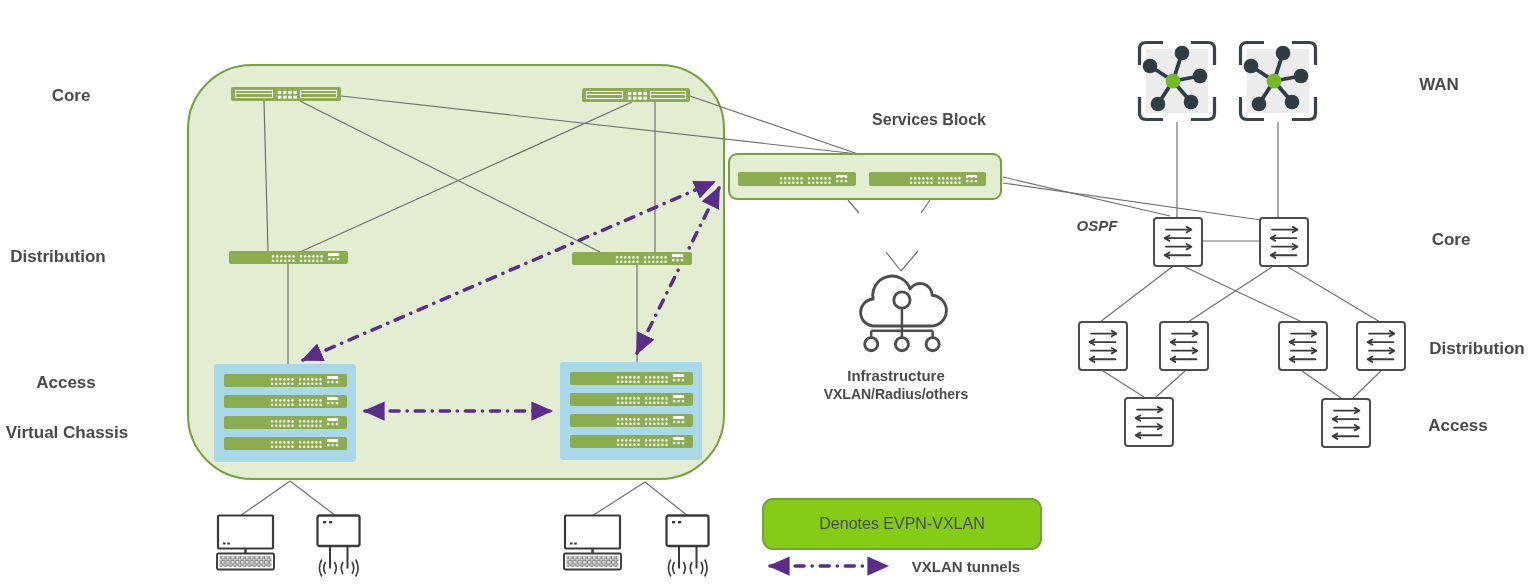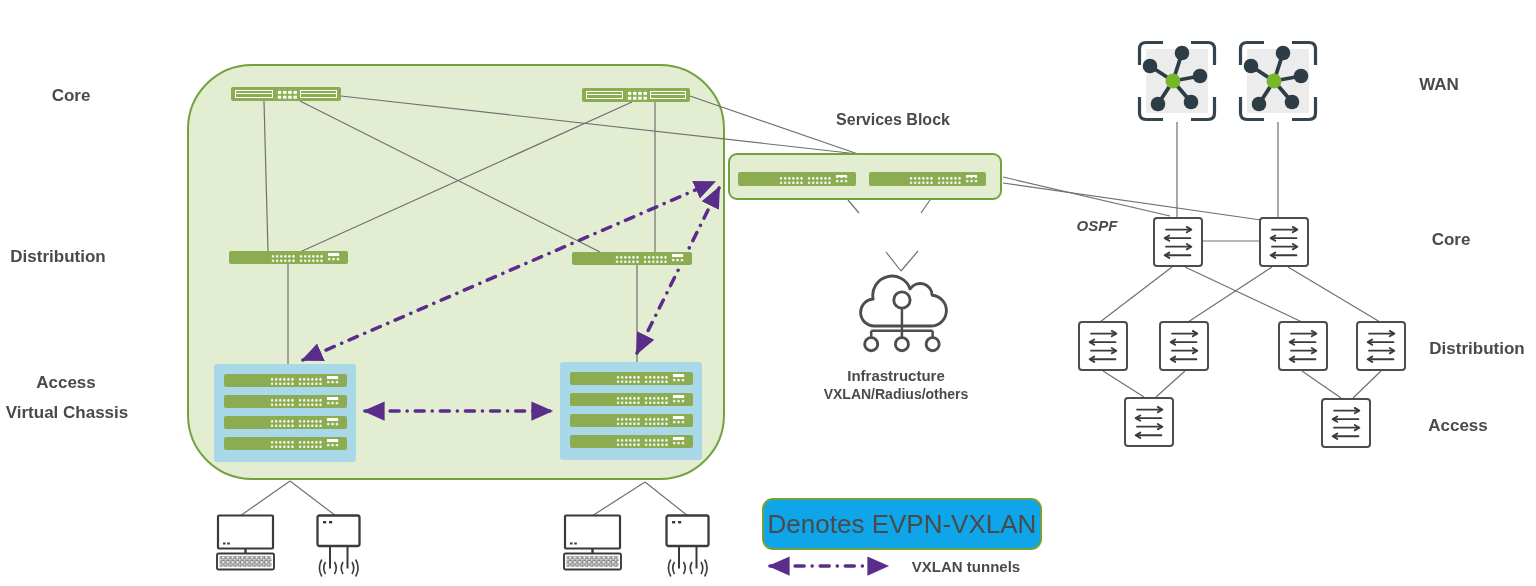--- a/index.html
+++ b/index.html
@@ -45,23 +45,23 @@
   
   .esi{position:absolute;left:828px;top:212px;width:134px;height:41px;background:#fff;
        border:2.3px solid #6f9f3f;border-radius:50%;display:flex;align-items:center;justify-content:center;
        font-size:19px;color:#4d4d4d;}
 
   
   .rsw{position:absolute;width:50px;height:50px;background:#fff;border:2px solid #4d4d4d;
        border-radius:4px;box-sizing:border-box;display:flex;align-items:center;justify-content:center;}
 
   
-  .legend-box{position:absolute;left:762px;top:498px;width:280px;height:52px;background:#0ea5e9;
+  .legend-box{position:absolute;left:762px;top:498px;width:280px;height:52px;background:#84cc16;
               border:2.5px solid #71a23c;border-radius:11px;box-sizing:border-box;
-              display:flex;align-items:center;justify-content:center;font-size:26px;color:#4a4a4a;}
+              display:flex;align-items:center;justify-content:center;font-size:16px;color:#4a4a4a;}
   .icon-wrap{position:absolute;}
 </style>
 </head>
 <body>
 
 <div class="stage">
 
   <div class="fabric-box"></div>
 
   <svg class="overlay">
@@ -357,23 +357,23 @@
     </svg>
   </div>
 
   <div class="legend-box">
     <span>Denotes EVPN-VXLAN</span>
   </div>
 
   <div class="lbl" style="left:71px;top:96px;font-size:17px;">Core</div>
   <div class="lbl" style="left:58px;top:257px;font-size:17px;">Distribution</div>
   <div class="lbl" style="left:66px;top:383px;font-size:17px;">Access</div>
-  <div class="lbl" style="left:67px;top:413px;font-size:17px;">Virtual Chassis</div>
-
-  <div class="lbl" style="left:893px;top:120px;font-size:16px;text-align:right;">Services Block</div>
+  <div class="lbl" style="left:67px;top:433px;font-size:17px;">Virtual Chassis</div>
+
+  <div class="lbl" style="left:929px;top:120px;font-size:16px;text-align:right;">Services Block</div>
   <div class="lbl" style="left:896px;top:375px;font-size:15px;text-align:center;">Infrastructure</div>
   <div class="lbl" style="left:896px;top:394px;font-size:14px;">VXLAN/Radius/others</div>
 
   <div class="lbl" style="left:1097px;top:225px;font-size:15px;font-style:italic;">OSPF</div>
   <div class="lbl" style="left:1439px;top:85px;font-size:17px;">WAN</div>
   <div class="lbl" style="left:1451px;top:240px;font-size:17px;">Core</div>
   <div class="lbl" style="left:1477px;top:349px;font-size:17px;">Distribution</div>
   <div class="lbl" style="left:1458px;top:426px;font-size:17px;">Access</div>
 
   <div class="lbl" style="left:966px;top:566px;font-size:15px;">VXLAN tunnels</div>

